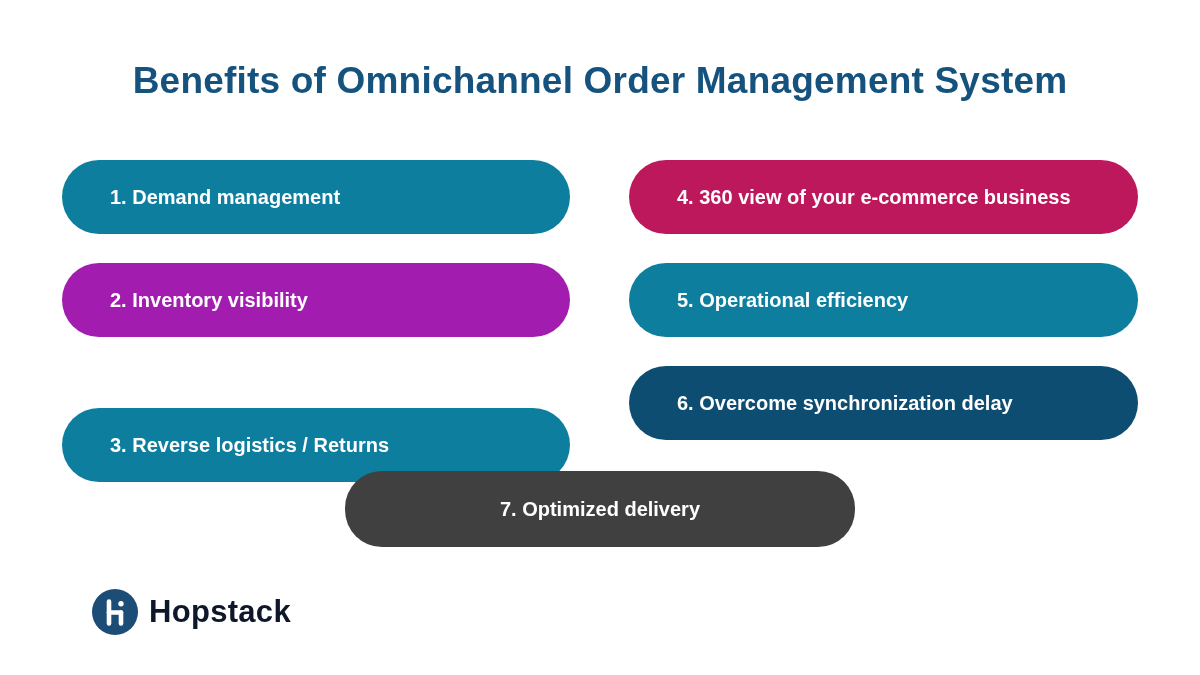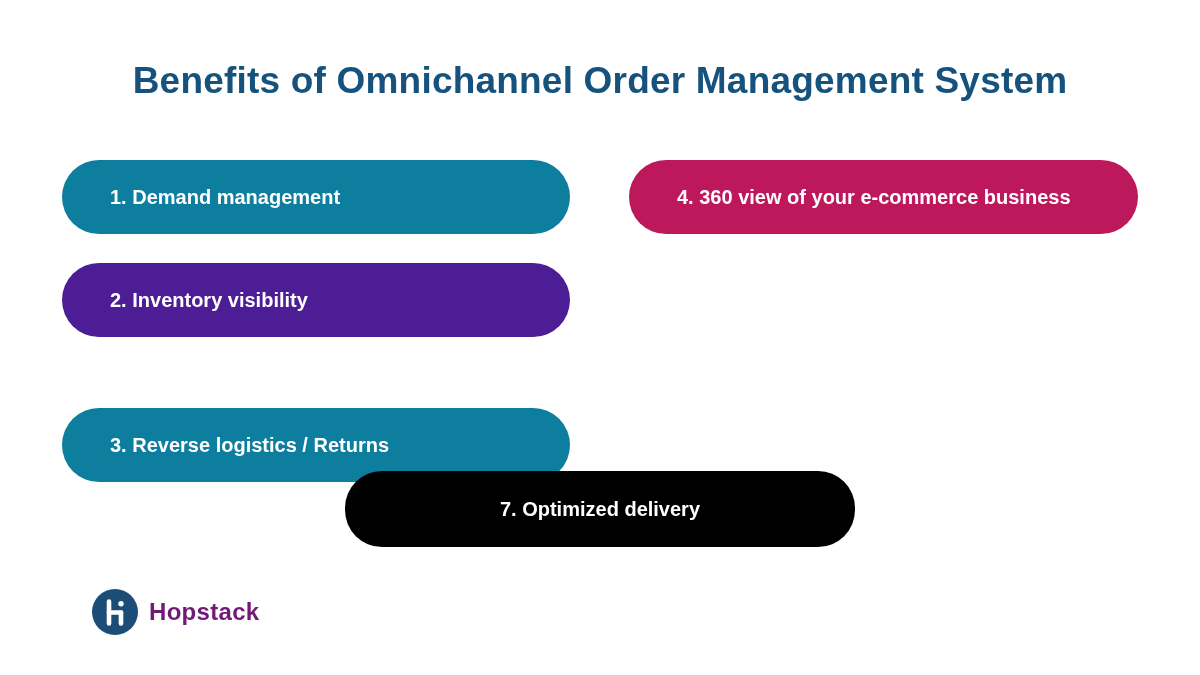--- a/index.html
+++ b/index.html
@@ -56,46 +56,52 @@
     display: flex;
     align-items: center;
     gap: 11px;
   }
   .logo-circle {
     width: 46px;
     height: 46px;
     flex: 0 0 46px;
   }
   .logo-text {
-    font-size: 24px;
+    font-size: 31px;
     font-weight: bold;
-    color: #701a75;
+    color: #0f172a;
     letter-spacing: 0.3px;
   }
 </style>
 </head>
 <body>
 
 <div class="canvas">
 
   <h1 class="title">Benefits of Omnichannel Order Management System</h1>
 
   <div class="pill align-left pos-1" style="background-color: rgb(14, 126, 159);">
     <span>1. Demand management</span>
   </div>
-  <div class="pill align-left pos-2" style="background-color: #4c1d95; text-align: center;">
+  <div class="pill align-left pos-2" style="background-color: #a21caf; text-align: center;">
     <span>2. Inventory visibility</span>
   </div>
   <div class="pill align-left pos-3" style="background-color: rgb(14, 126, 159);">
     <span>3. Reverse logistics / Returns</span>
   </div>
   <div class="pill align-left pos-4" style="background-color: #be185d;">
     <span>4. 360 view of your e-commerce business</span>
   </div>
-  <div class="pill align-center pos-7" style="background-color: #000000;">
+  <div class="pill align-left pos-5" style="background-color: rgb(14, 126, 159);">
+    <span>5. Operational efficiency</span>
+  </div>
+  <div class="pill align-left pos-6" style="background-color: rgb(13, 77, 114);">
+    <span>6. Overcome synchronization delay</span>
+  </div>
+  <div class="pill align-center pos-7" style="background-color: #404040;">
     <span>7. Optimized delivery</span>
   </div>
 
   <div class="logo">
     <svg class="logo-circle" viewBox="0 0 46 46" xmlns="http://www.w3.org/2000/svg">
       <circle cx="23" cy="23" r="23" fill="#1c4d77"></circle>
       <line x1="17" y1="12.5" x2="17" y2="34.5" stroke="#ffffff" stroke-width="4.6" stroke-linecap="round"></line>
       <line x1="17" y1="23.5" x2="29" y2="23.5" stroke="#ffffff" stroke-width="4.6" stroke-linecap="round"></line>
       <line x1="29" y1="23.5" x2="29" y2="34.5" stroke="#ffffff" stroke-width="4.6" stroke-linecap="round"></line>
       <circle cx="29" cy="14.8" r="2.7" fill="#ffffff"></circle>

